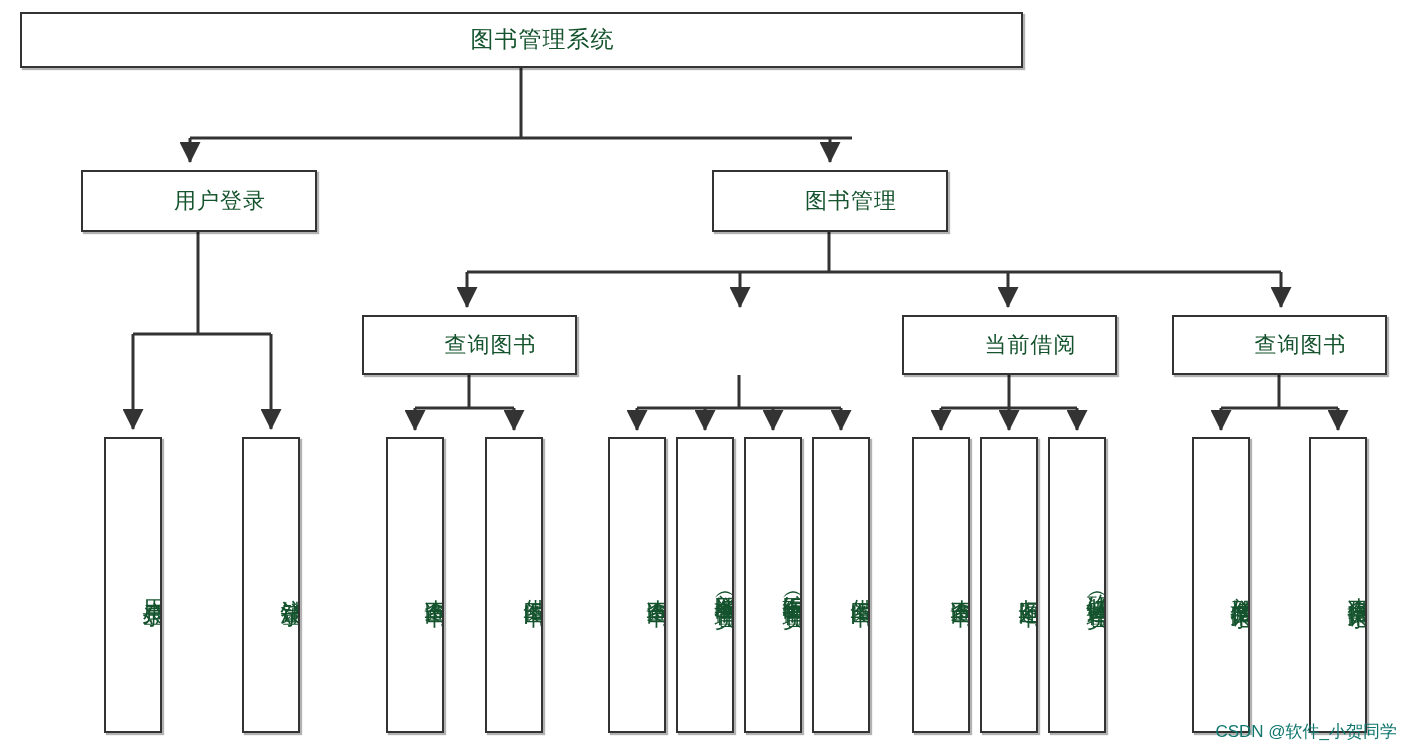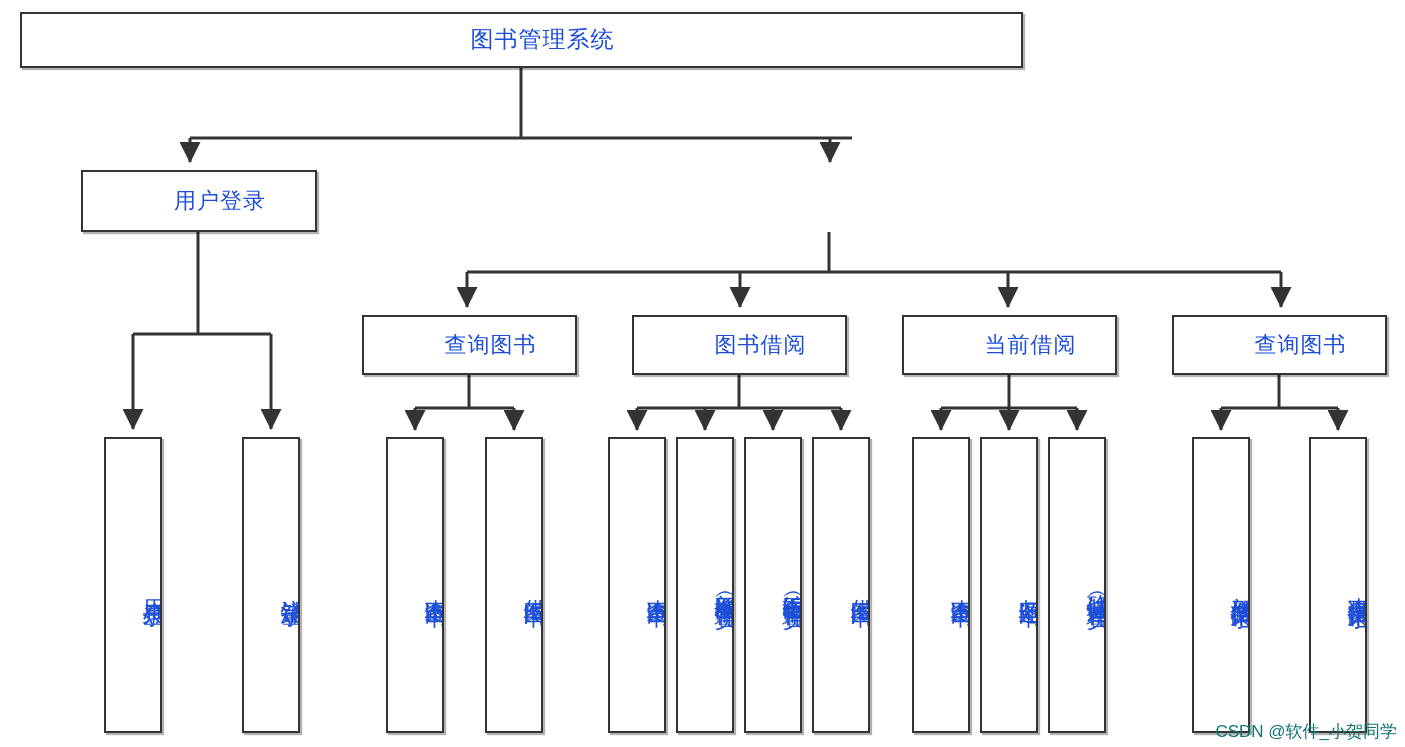--- a/index.html
+++ b/index.html
@@ -26,21 +26,21 @@
   }
   .node-box {
     position: absolute;
     box-sizing: border-box;
     background: #ffffff;
     border: 2px solid #333333;
     box-shadow: 2px 2px 1px rgba(0,0,0,0.30);
     display: flex;
     align-items: center;
     justify-content: center;
-    color: #1d4ed8;
+    color: #14532d;
     padding-left: 42px;
   }
   .node-label-h {
     font-size: 22px;
     line-height: 1.1;
     letter-spacing: 1px;
     white-space: nowrap;
   }
   .node-box.root .node-label-h { font-size: 23px; }
   .node-box.leaf {
@@ -124,28 +124,28 @@
   </svg>
 
   <div class="node-box root" style="left:20px; top:12px; width:1003px; height:56px;">
     <span class="node-label-h">图书管理系统</span>
   </div>
 
   <div class="node-box" style="left:81px; top:170px; width:236px; height:62px;">
     <span class="node-label-h">用户登录</span>
   </div>
 
+  <div class="node-box" style="left:712px; top:170px; width:236px; height:62px;">
+    <span class="node-label-h">图书管理</span>
+  </div>
 
   <div class="node-box" style="left:362px; top:315px; width:215px; height:60px;">
     <span class="node-label-h">查询图书</span>
   </div>
 
-  <div class="node-box" style="left:632px; top:315px; width:215px; height:60px;">
-    <span class="node-label-h">图书借阅</span>
-  </div>
 
   <div class="node-box" style="left:902px; top:315px; width:215px; height:60px;">
     <span class="node-label-h">当前借阅</span>
   </div>
 
   <div class="node-box" style="left:1172px; top:315px; width:215px; height:60px;">
     <span class="node-label-h">查询图书</span>
   </div>
 
   <div class="node-box leaf" style="left:104px; top:437px; width:58px; height:296px;">

